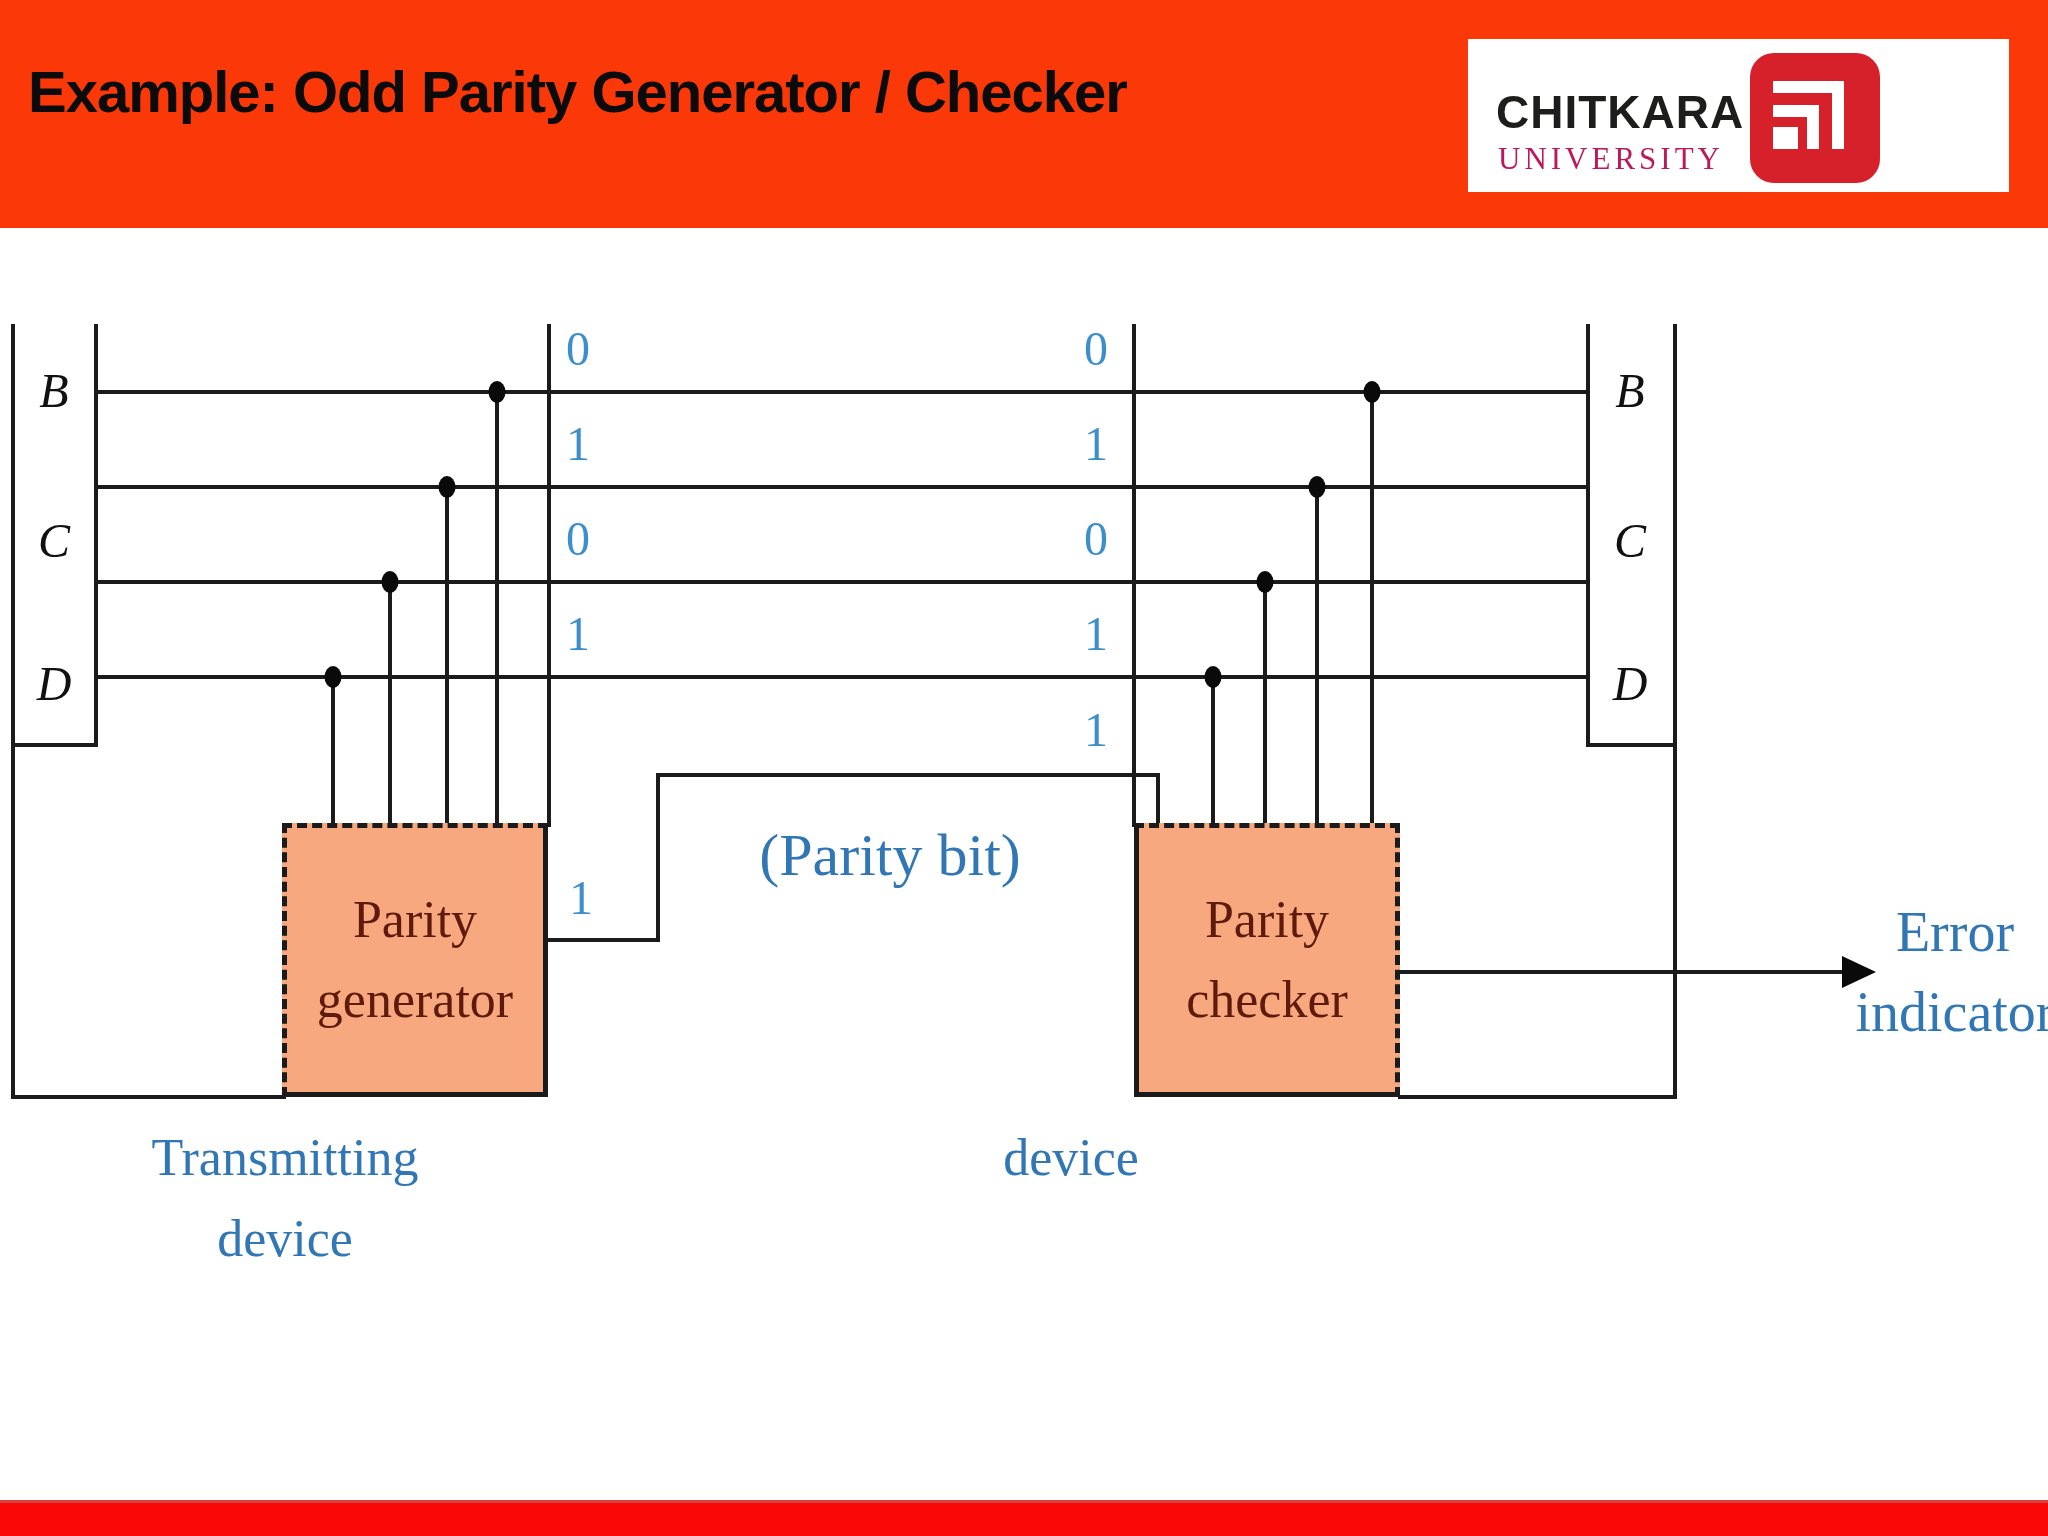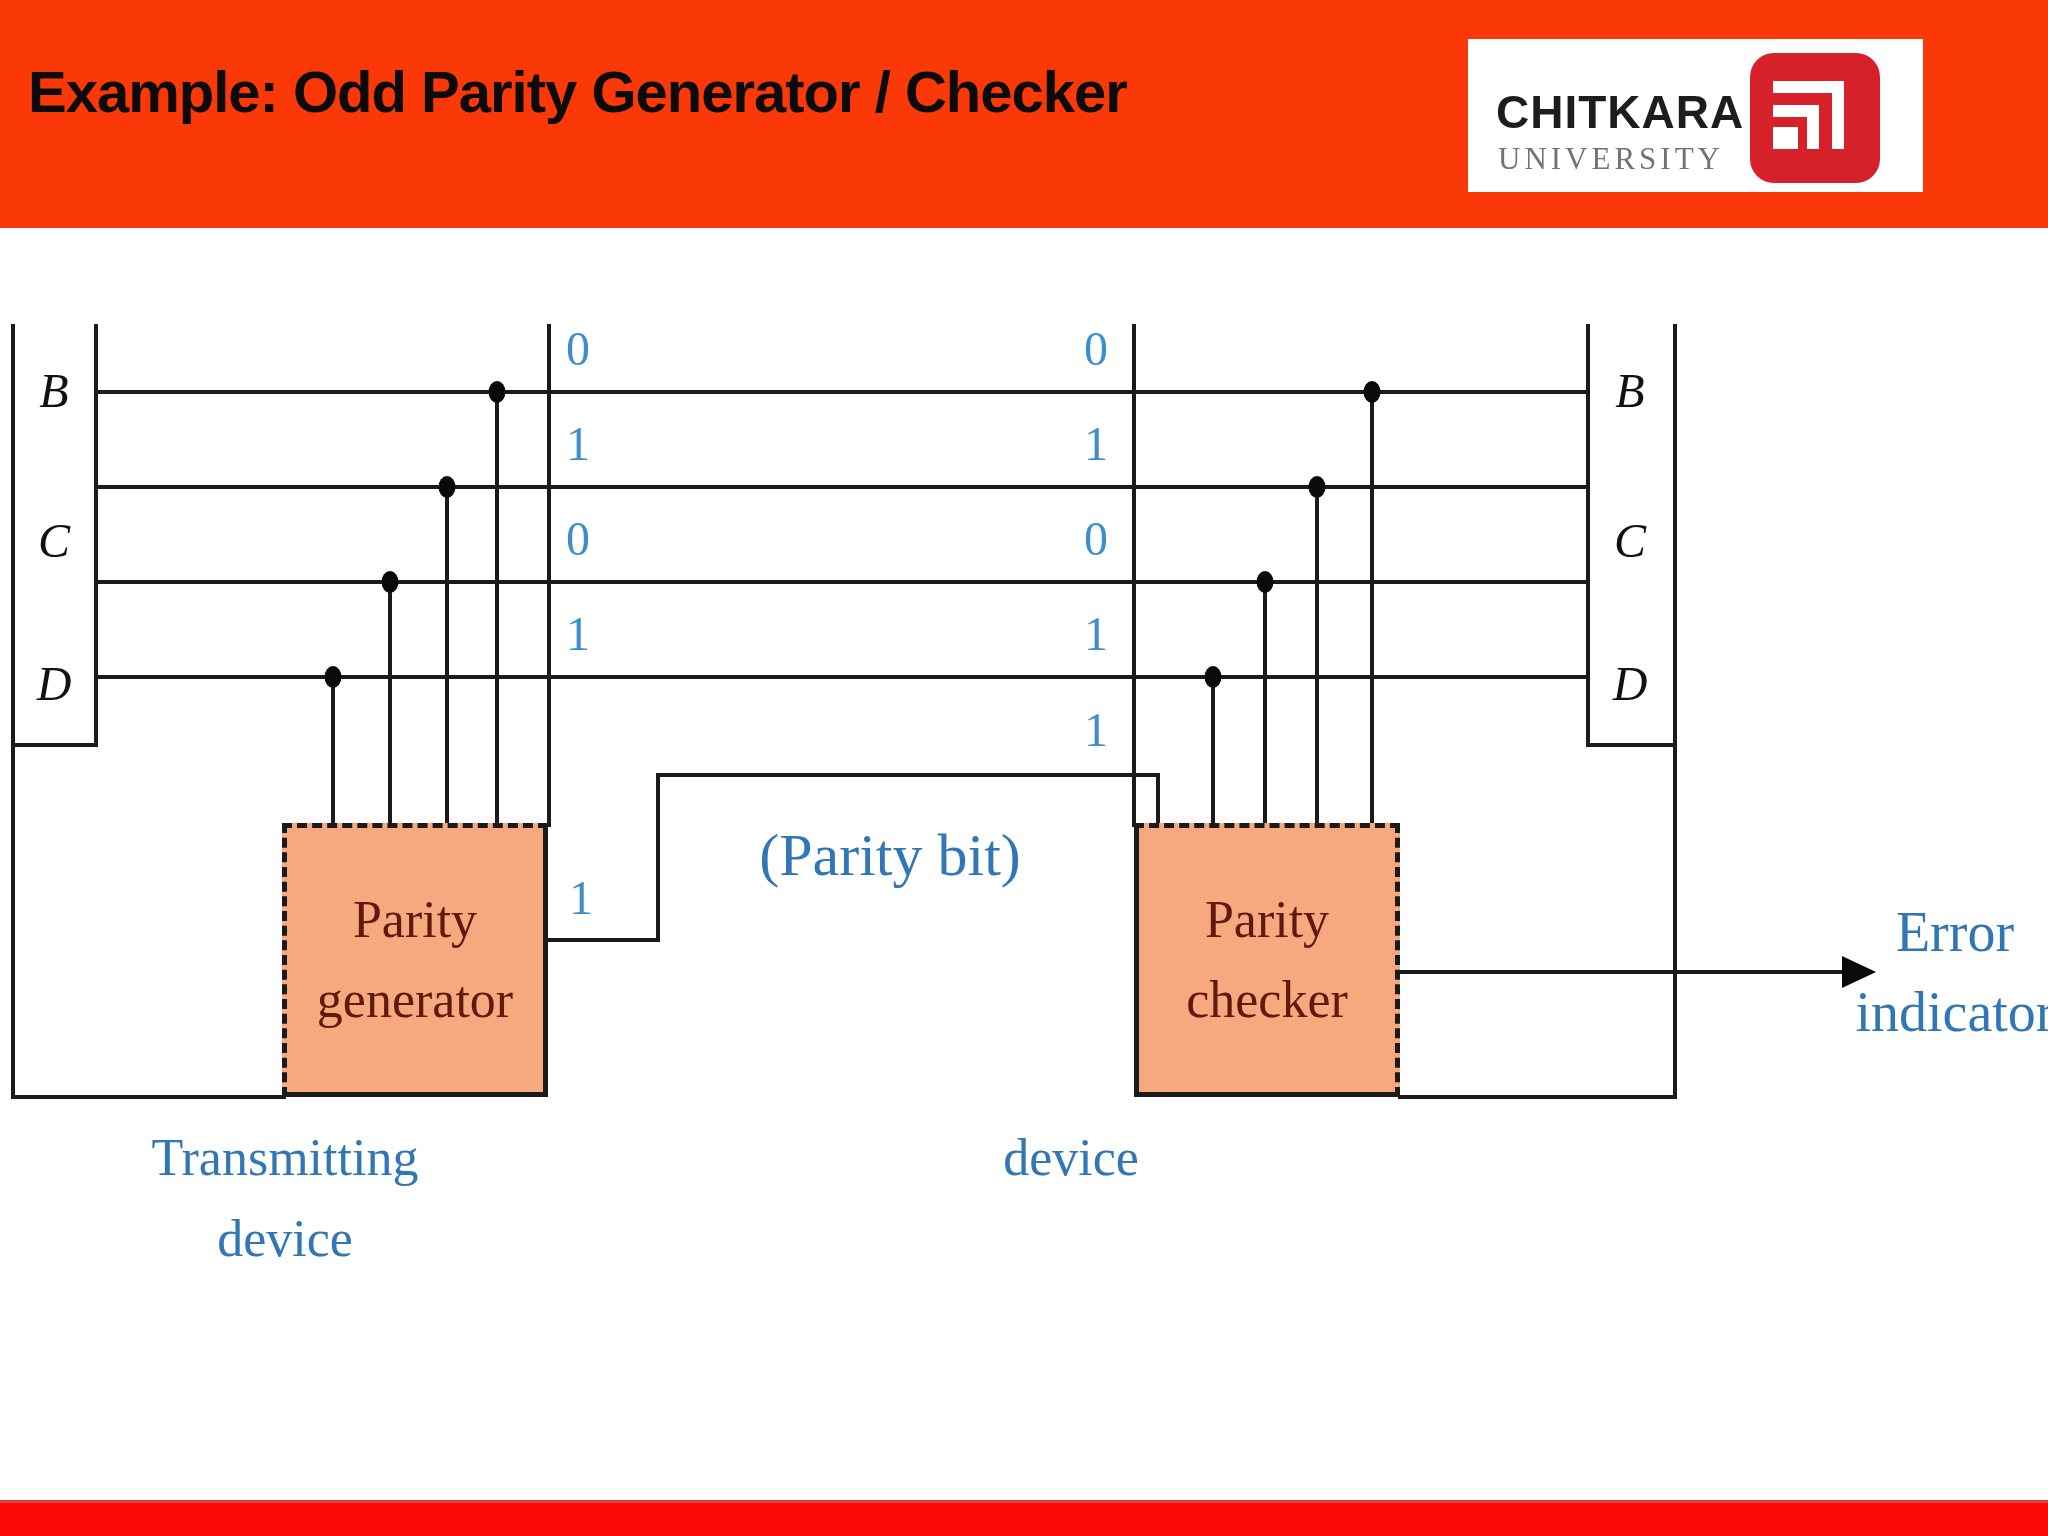--- a/index.html
+++ b/index.html
@@ -11,28 +11,28 @@
   body{
     width:2048px;height:1536px;position:relative;overflow:hidden;
     background:#ffffff;font-family:"Liberation Serif",serif;
   }
   
   .header{position:absolute;left:0;top:0;width:2048px;height:228px;background:var(--header-red);}
   .title{
     position:absolute;left:28px;top:58px;font-family:"Liberation Sans",sans-serif;
     font-weight:700;font-size:58px;letter-spacing:-1px;color:#0b0b0b;white-space:nowrap;
   }
-  .logo-box{position:absolute;left:1468px;top:39px;width:455px;height:153px;background:#ffffff;}
+  .logo-box{position:absolute;left:1468px;top:39px;width:541px;height:153px;background:#ffffff;}
   .logo-brand{
     position:absolute;left:28px;top:46px;font-family:"Liberation Sans",sans-serif;
     font-weight:700;font-size:46px;letter-spacing:1px;color:#1d1d1b;
   }
   .logo-sub{
     position:absolute;left:30px;top:102px;font-family:"Liberation Serif",serif;
-    font-size:31px;letter-spacing:4px;color:#737373;
+    font-size:31px;letter-spacing:4px;color:#be185d;
   }
   .logo-icon{position:absolute;left:282px;top:14px;width:130px;height:130px;background:var(--logo-red);border-radius:24px;}
   .logo-icon .bar{position:absolute;background:#ffffff;}
   .bar-outer-h{left:23px;top:28px;width:71px;height:12px;}
   .bar-outer-v{left:82px;top:28px;width:12px;height:68px;}
   .bar-mid-h{left:23px;top:52px;width:46px;height:12px;}
   .bar-mid-v{left:57px;top:52px;width:12px;height:44px;}
   .bar-square{left:23px;top:74px;width:25px;height:22px;}
   
   .footer{position:absolute;left:0;top:1500px;width:2048px;height:36px;background:var(--footer-red);border-top:3px solid #d84040;}

